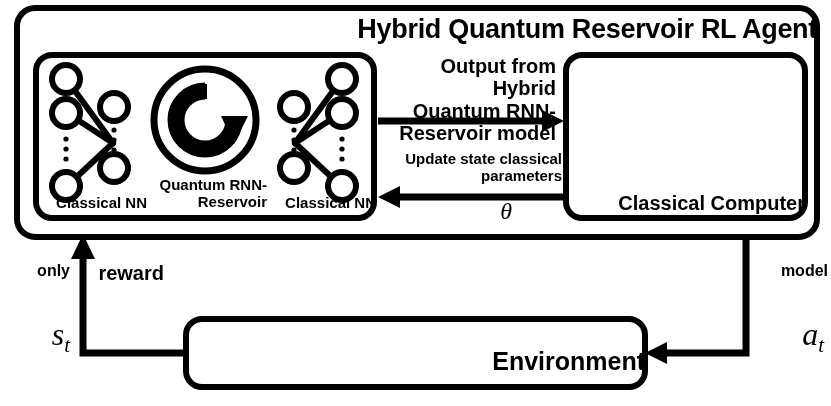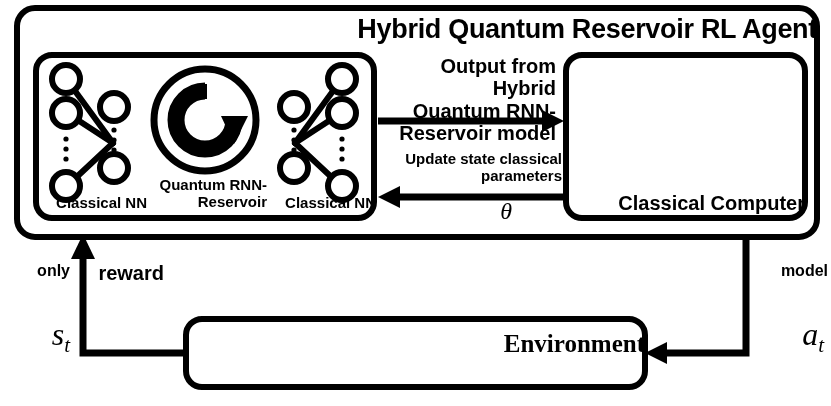--- a/index.html
+++ b/index.html
@@ -109,21 +109,21 @@
 
   <div class="lbl" style="left:386px;top:55px;width:170px;font-size:20px;">Output from Hybrid
 Quantum RNN-
 Reservoir model</div>
 
   <div class="lbl" style="left:382px;top:151px;width:180px;font-size:15px;">Update state classical
 parameters</div>
 
   <div class="lbl serif-italic" style="left:432px;top:198px;width:80px;font-size:24px;">θ</div>
 
-  <div class="lbl" style="left:186px;top:330px;width:459px;font-size:25px;font-family:Liberation Serif, serif;">Environment</div>
+  <div class="lbl" style="left:186px;top:347px;width:459px;font-size:25px;">Environment</div>
 
   <div class="lbl" style="left:8px;top:262px;width:62px;font-size:16px;">only</div>
 
   <div class="lbl" style="left:92px;top:262px;width:72px;font-size:20px;">reward</div>
 
   <div class="lbl" style="left:760px;top:262px;width:68px;font-size:16px;">model</div>
 
   <div class="lbl serif-italic" style="left:8px;top:281px;width:62px;font-size:32px;">
     <span>s</span><span style="font-size:21px;vertical-align:-7px;">t</span>
   </div>

